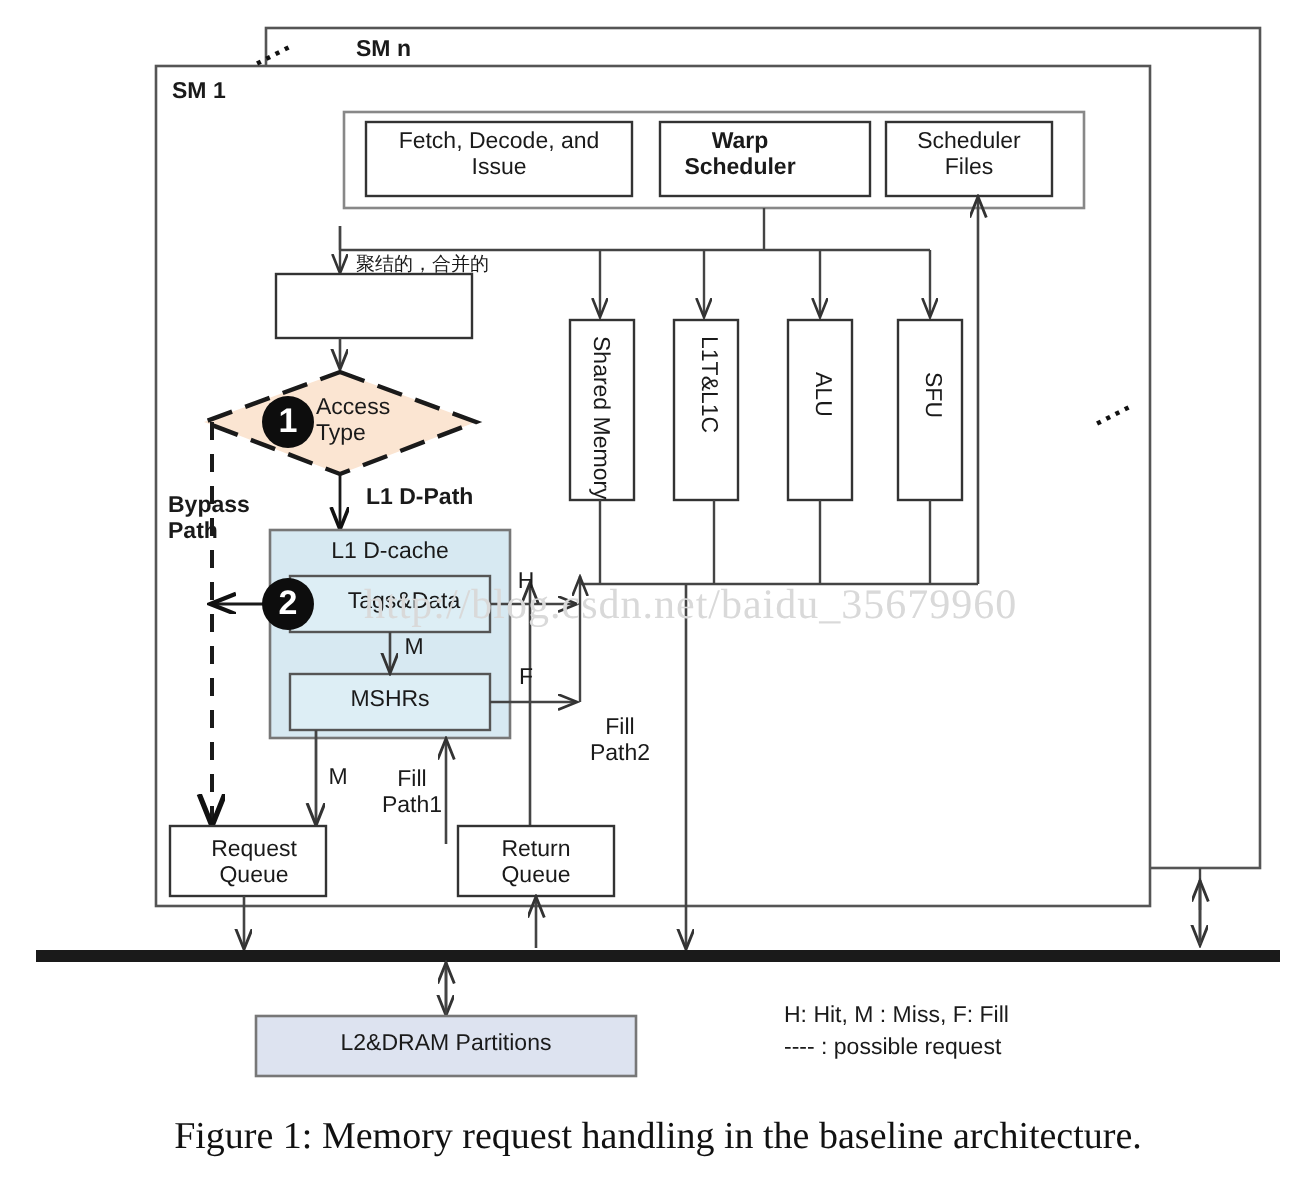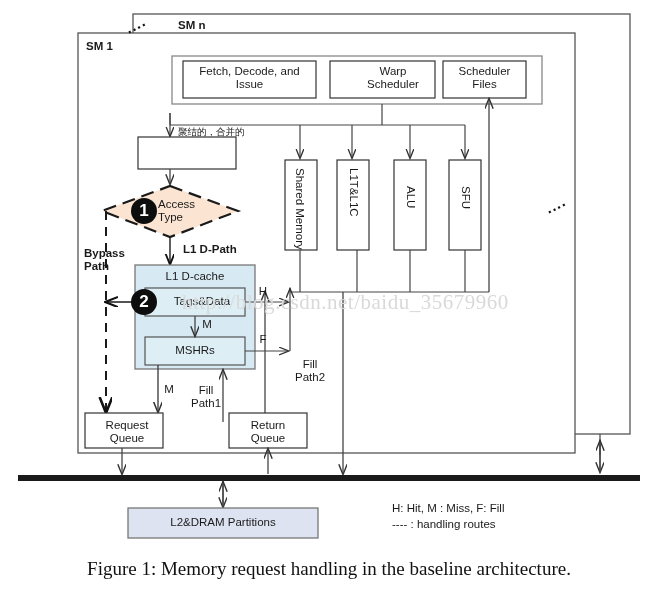--- a/index.html
+++ b/index.html
@@ -124,21 +124,21 @@
     <rect x="128" y="508" width="190" height="30" fill="#dde3f0" stroke="#777" stroke-width="1.3"></rect>
   </svg>
 
   <div class="lbl b l" style="left:178px;top:19px;">SM n</div>
   <div class="lbl b l" style="left:86px;top:40px;">SM 1</div>
   <div class="dots" style="left:125px;top:16px;transform:rotate(-27deg);">....</div>
   <div class="dots" style="left:545px;top:196px;transform:rotate(-27deg);">....</div>
 
   <div class="lbl" style="left:183px;top:65px;width:133px;">Fetch, Decode, and
 Issue</div>
-  <div class="lbl" style="left:336px;top:65px;width:114px;">Warp
+  <div class="lbl" style="left:313px;top:65px;width:114px;font-weight:bold;">Warp
 Scheduler</div>
   <div class="lbl" style="left:443px;top:65px;width:83px;">Scheduler
 Files</div>
 
   <div class="cn" style="left:178px;top:126px;">聚结的，合并的</div>
 
   <div class="lbl l" style="left:158px;top:198px;width:60px;">Access
 Type</div>
   <div class="badge" style="left:131px;top:198px;">1</div>
 
@@ -169,18 +169,18 @@
 
   <div class="lbl" style="left:128px;top:516px;width:190px;">L2&amp;DRAM Partitions</div>
 
   <div class="vert" style="left:293px;top:168px;line-height:14px;">Shared
 Memory</div>
   <div class="vert" style="left:348px;top:168px;">L1T&amp;L1C</div>
   <div class="vert" style="left:405px;top:186px;">ALU</div>
   <div class="vert" style="left:460px;top:186px;">SFU</div>
 
   <div class="lbl l" style="left:392px;top:502px;">H: Hit, M : Miss, F: Fill</div>
-  <div class="lbl l" style="left:392px;top:518px;">---- : handling routes</div>
+  <div class="lbl l" style="left:392px;top:518px;">---- : possible request</div>
 
   <div class="wm" style="left:182px;top:290px;">http://blog.csdn.net/baidu_35679960</div>
 
   <div class="caption">Figure 1: Memory request handling in the baseline architecture.</div>
 </div>
 
 </body></html>

